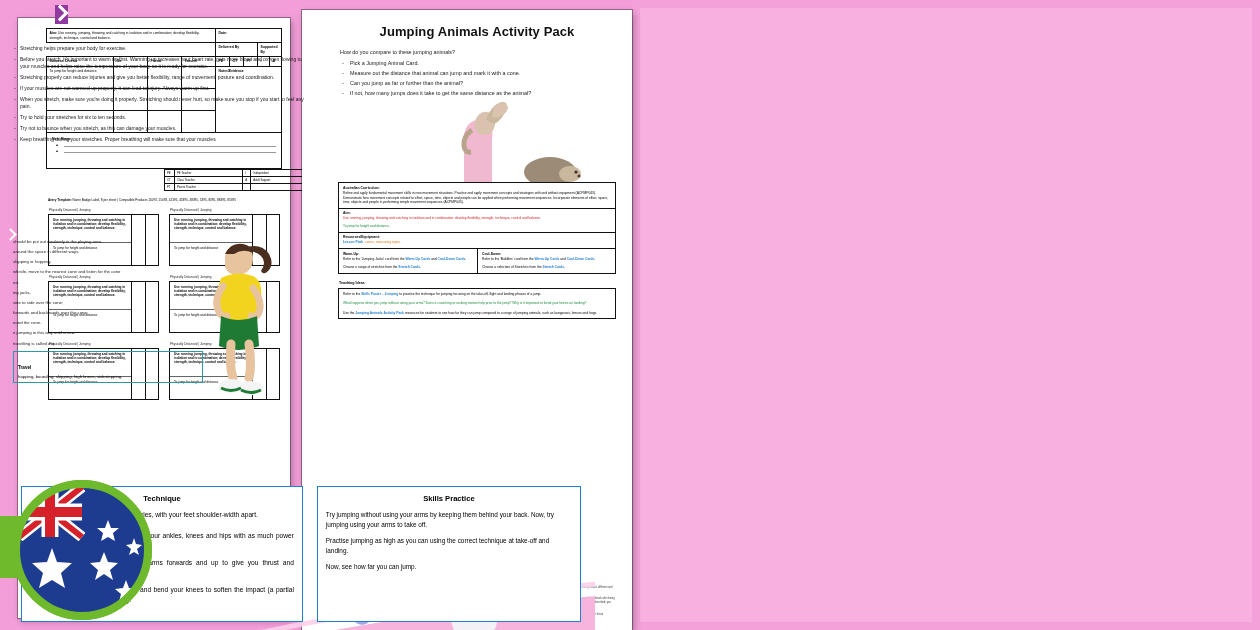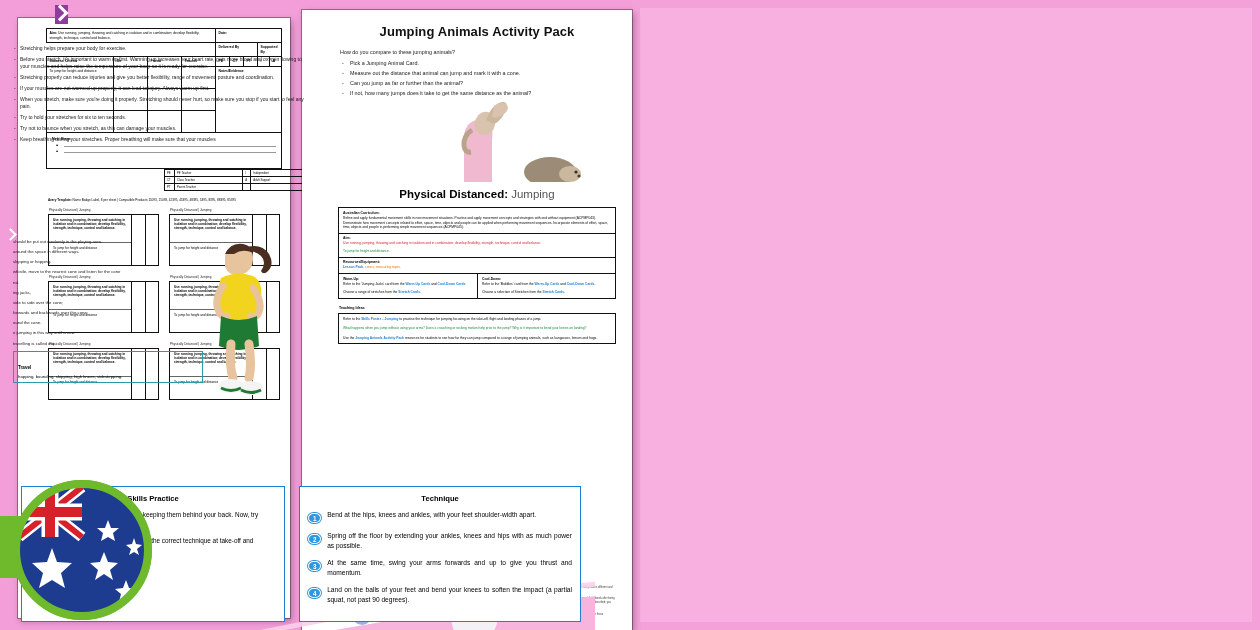--- a/index.html
+++ b/index.html
@@ -330,23 +330,20 @@
 
           <g>
             <ellipse cx="228" cy="72" rx="26" ry="15" fill="#9c8b76"></ellipse>
             <ellipse cx="248" cy="74" rx="11" ry="8" fill="#c9b79e"></ellipse>
             <circle cx="254" cy="72" r="1.6" fill="#3a3028"></circle>
             <circle cx="257" cy="76" r="1.6" fill="#4a3b2b"></circle>
           </g>
         </svg>
       </div>
 
-      <div class="lp-sec-title">
-        <b>Physical Distanced:</b><span> Jumping</span>
-      </div>
 
       <div class="box">
         <div class="bx-pad">
           <span class="k">Australian Curriculum:</span>
           <div class="t">Refine and apply fundamental movement skills in new movement situations. Practise and apply movement concepts and strategies with and without equipment (ACPMP043).</div>
           <div class="t">Demonstrate how movement concepts related to effort, space, time, objects and people can be applied when performing movement sequences. Incorporate elements of effort, space, time, objects and people in performing simple movement sequences (ACPMP045).</div>
         </div>
         <div class="hr"></div>
         <div class="bx-pad">
           <span class="k">Aim:</span>
@@ -515,47 +512,47 @@
           <path d="M58 30 q14 -14 20 -24" fill="none" stroke="#e7b98f" stroke-width="8" stroke-linecap="round"></path>
           <path d="M26 64 q22 10 40 0 l4 22 q-24 10 -46 2z" fill="#6b4f7c"></path>
           <path d="M28 86 q-28 16 -52 24" fill="none" stroke="#e7b98f" stroke-width="11" stroke-linecap="round"></path>
           <path d="M52 88 q-22 22 -46 30" fill="none" stroke="#e7b98f" stroke-width="11" stroke-linecap="round"></path>
           <ellipse cx="-26" cy="112" rx="12" ry="7" fill="#e7b98f" transform="rotate(-20 -26 112)"></ellipse>
           <ellipse cx="4" cy="120" rx="12" ry="7" fill="#e7b98f" transform="rotate(-20 4 120)"></ellipse>
         </g>
       </svg>
 
       <div class="sk-cols">
+        <div class="sk-box left">
+          <div class="sk-h">Technique</div>
+          <div id="sk-steps">
+              <div class="sk-step">
+                <div class="sk-num">1</div>
+                <div class="sk-txt">Bend at the hips, knees and ankles, with your feet shoulder-width apart.</div>
+              </div>
+              <div class="sk-step">
+                <div class="sk-num">2</div>
+                <div class="sk-txt">Spring off the floor by extending your ankles, knees and hips with as much power as possible.</div>
+              </div>
+              <div class="sk-step">
+                <div class="sk-num">3</div>
+                <div class="sk-txt">At the same time, swing your arms forwards and up to give you thrust and momentum.</div>
+              </div>
+              <div class="sk-step">
+                <div class="sk-num">4</div>
+                <div class="sk-txt">Land on the balls of your feet and bend your knees to soften the impact (a partial squat, not past 90 degrees).</div>
+              </div>
+            </div>
+        </div>
         <div class="sk-box right">
           <div class="sk-h">Skills Practice</div>
           <div id="sk-practice">
               <div class="sk-p">Try jumping without using your arms by keeping them behind your back. Now, try jumping using your arms to take off.</div>
               <div class="sk-p">Practise jumping as high as you can using the correct technique at take-off and landing.</div>
               <div class="sk-p">Now, see how far you can jump.</div>
-            </div>
-        </div>
-        <div class="sk-box left">
-          <div class="sk-h">Technique</div>
-          <div id="sk-steps">
-              <div class="sk-step">
-                <div class="sk-num">1</div>
-                <div class="sk-txt">Bend at the hips, knees and ankles, with your feet shoulder-width apart.</div>
-              </div>
-              <div class="sk-step">
-                <div class="sk-num">2</div>
-                <div class="sk-txt">Spring off the floor by extending your ankles, knees and hips with as much power as possible.</div>
-              </div>
-              <div class="sk-step">
-                <div class="sk-num">3</div>
-                <div class="sk-txt">At the same time, swing your arms forwards and up to give you thrust and momentum.</div>
-              </div>
-              <div class="sk-step">
-                <div class="sk-num">4</div>
-                <div class="sk-txt">Land on the balls of your feet and bend your knees to soften the impact (a partial squat, not past 90 degrees).</div>
-              </div>
             </div>
         </div>
       </div>
 
       <div class="badge-num" style="left:345px; top:130px">2</div>
       <div class="badge-num" style="left:496px; top:150px">3</div>
 
     </div>
   </div>
 

